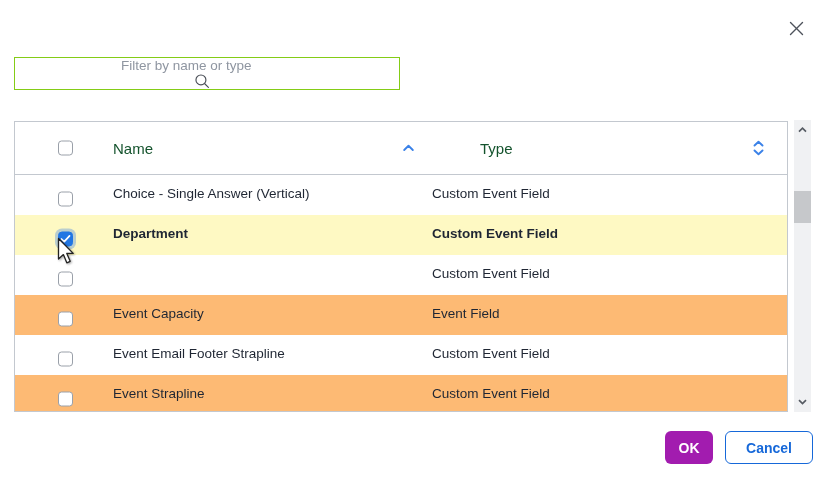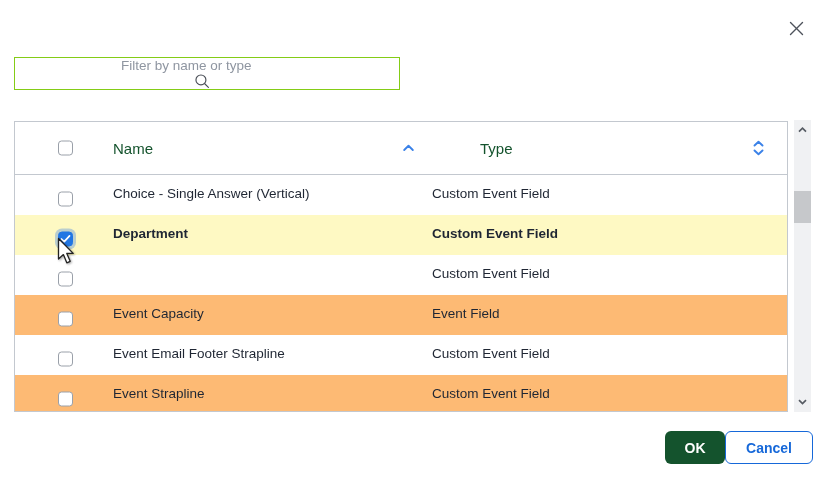--- a/index.html
+++ b/index.html
@@ -97,21 +97,21 @@
     background: #c6c8cb; cursor: pointer;
   }
 
   
   .btn {
     position: absolute; top: 431px; height: 33px; border-radius: 6px;
     font-size: 14px; font-family: "Liberation Sans", sans-serif;
     cursor: pointer; box-sizing: border-box;
   }
   .btn.ok {
-    left: 665px; width: 60px; background: #14532d; color: #ffffff;
+    left: 665px; width: 48px; background: #a21caf; color: #ffffff;
     border: none; font-weight: 600;
   }
   .btn.cancel {
     left: 725px; width: 88px; background: #ffffff; color: #1668d9;
     border: 1.5px solid #1668d9; font-weight: 700;
   }
 
   
   .cursor { position: absolute; left: 57px; top: 237px; pointer-events: none;
             filter: drop-shadow(1px 1px 1px rgba(0,0,0,.35)); }

